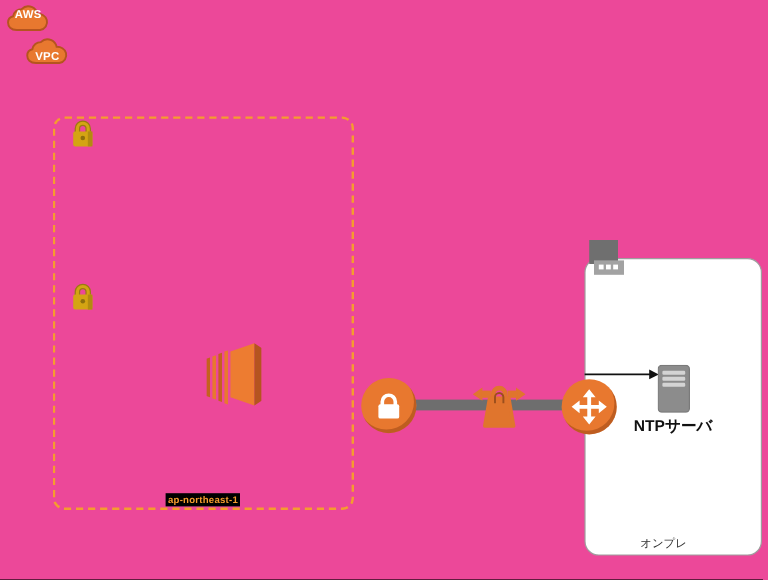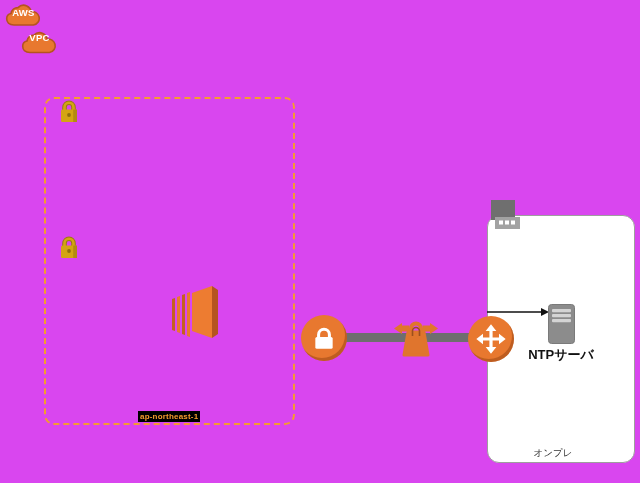--- a/index.html
+++ b/index.html
@@ -1,17 +1,17 @@
 <!DOCTYPE html>
 <html><head>
 <meta charset="utf-8">
 <style>
   html,body{margin:0;padding:0;background:#000;}
   .canvas{
-    position:relative;width:640px;height:483px;background:#d946ef;overflow:hidden;
+    position:relative;width:640px;height:483px;background:#ec4899;overflow:hidden;
     font-family:"Liberation Sans","DejaVu Sans",sans-serif;
   }
   .abs{position:absolute;}
   
   .cloud{position:absolute;}
   .cloud .cloud-label{
     position:absolute;left:0;top:4px;width:100%;text-align:center;
     color:#fff;font-size:9.5px;font-weight:bold;letter-spacing:.3px;
   }
   
@@ -58,21 +58,21 @@
     <svg width="37" height="23" viewBox="0 0 37 23">
       <path d="M9 22 C4 22 1.7 19 1.7 15.8 C1.7 13 3.6 11 6 10.5 C6.6 7 9.6 4.6 13 4.6 C15.4 2.2 19 1.7 21.8 3 C24.2 4.2 25.7 6.2 26.2 8.5 C29.6 8.3 33 10.3 34 13.7 C35 17.5 32.6 21.4 28.4 22 Z" fill="#E8782F" stroke="#B5541F" stroke-width="1.6"></path>
     </svg>
     <span class="cloud-label">AWS</span>
   </div>
 
   <div class="cloud" style="left:21px;top:30px;width:37px;height:24px;">
     <svg width="37" height="24" viewBox="0 0 37 23">
       <path d="M9 22 C4 22 1.7 19 1.7 15.8 C1.7 13 3.6 11 6 10.5 C6.6 7 9.6 4.6 13 4.6 C15.4 2.2 19 1.7 21.8 3 C24.2 4.2 25.7 6.2 26.2 8.5 C29.6 8.3 33 10.3 34 13.7 C35 17.5 32.6 21.4 28.4 22 Z" fill="#E8782F" stroke="#B5541F" stroke-width="1.6"></path>
     </svg>
-    <span class="cloud-label" style="top:2px;">VPC</span>
+    <span class="cloud-label" style="top:12px;">VPC</span>
   </div>
 
   <div class="vpc-box"></div>
   <span class="az-label">ap-northeast-1</span>
 
   <svg class="abs" style="left:58px;top:99px;" width="22" height="24" viewBox="0 0 22 24">
     <path d="M6.5 12 V8.2 a4.5 4.5 0 0 1 9 0 V12" fill="none" stroke="#9A7A10" stroke-width="4.6"></path>
     <path d="M6.5 12 V8.2 a4.5 4.5 0 0 1 9 0 V12" fill="none" stroke="#D4A413" stroke-width="2.6"></path>
     <rect x="3" y="10.5" width="16" height="12.5" rx="1.5" fill="#D4A413"></rect>
     <rect x="15.2" y="10.5" width="3.8" height="12.5" fill="#B38B10"></rect>

